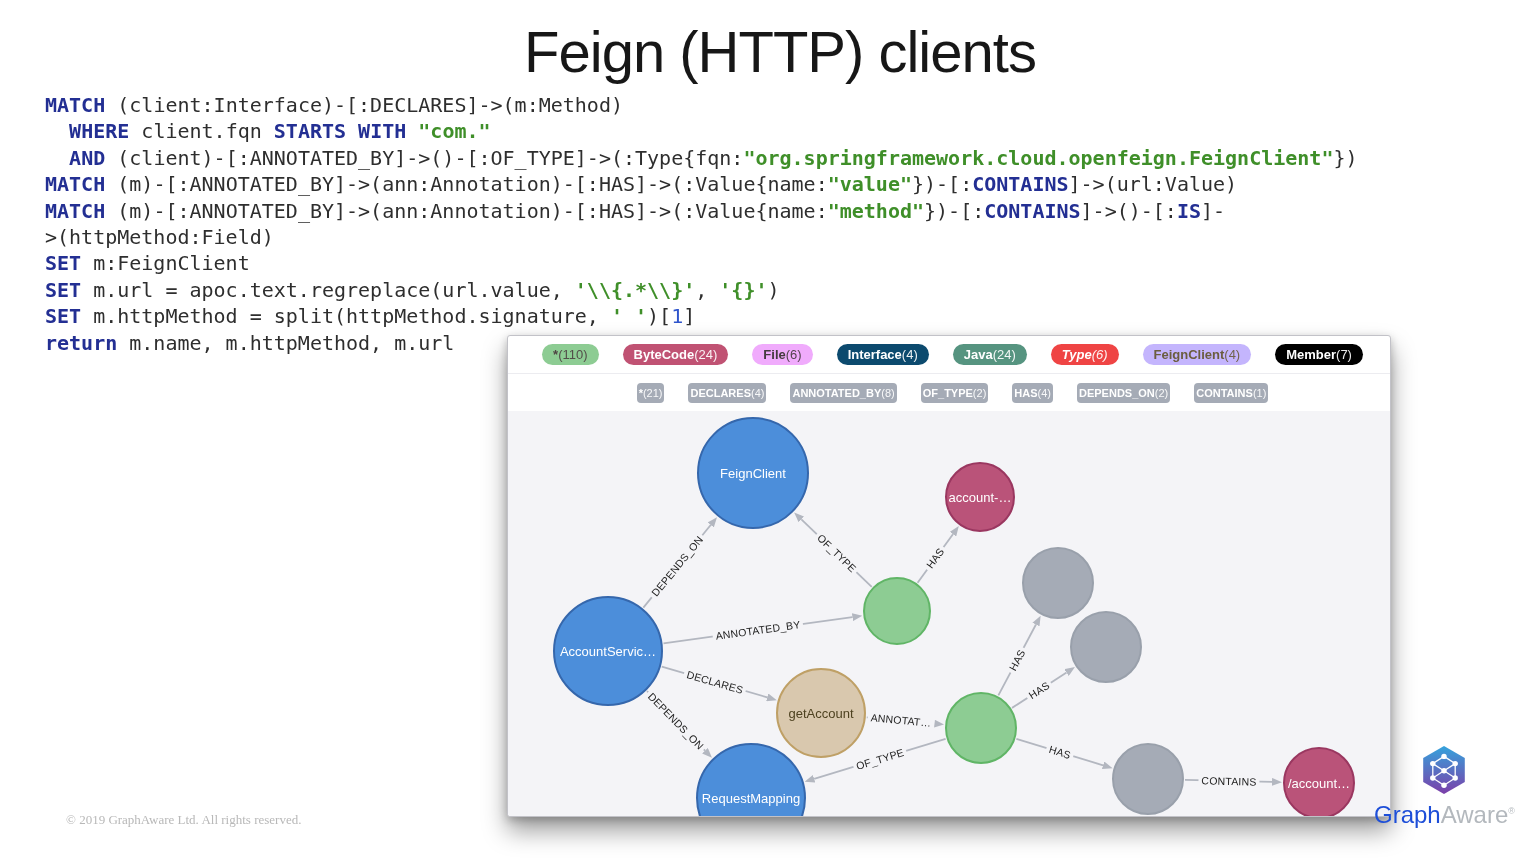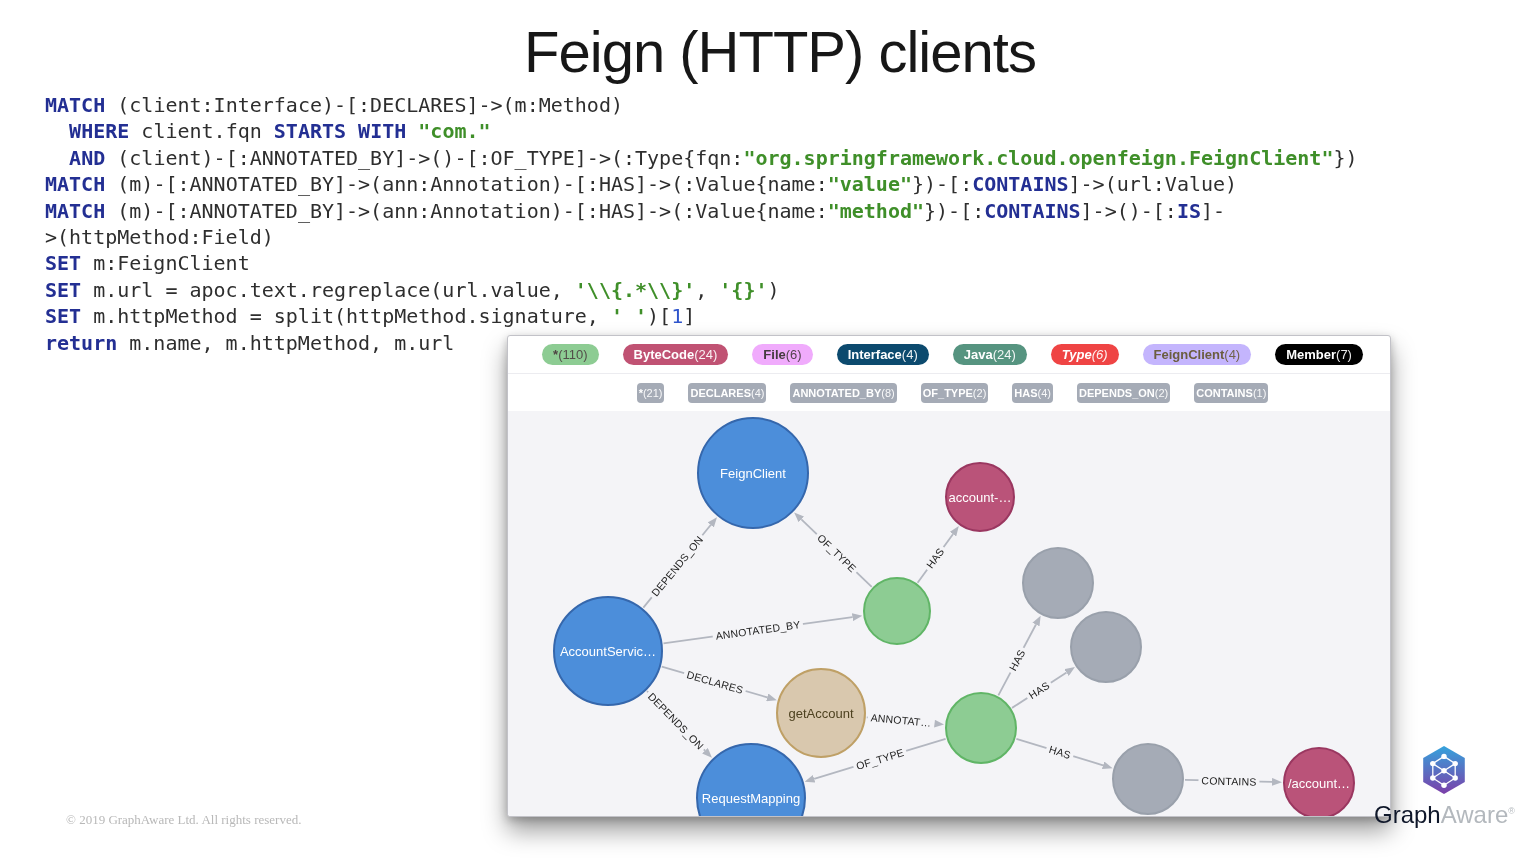--- a/index.html
+++ b/index.html
@@ -44,21 +44,21 @@
   }
   .graph svg{position:absolute;left:0;top:0;}
   .edge-label{
     position:absolute;font-size:10.5px;color:#222;background:#f4f4f7;
     padding:0 3px;white-space:nowrap;letter-spacing:.2px;
   }
   .node-caption{font-size:13px;font-family:"Liberation Sans",sans-serif;}
   .copyright{position:absolute;left:66px;top:812px;font-size:13px;color:#b8b8b8;font-family:Liberation Serif, serif;}
   .logo{position:absolute;left:1374px;top:744px;width:140px;text-align:center;}
   .logo-text{font-size:24px;margin-top:1px;white-space:nowrap;}
-  .logo-graph{color:#0f172a;}
+  .logo-graph{color:#1d4ed8;}
   .logo-aware{color:#b3b8bd;}
   .logo-reg{font-size:9px;color:#b3b8bd;vertical-align:super;}
 </style>
 </head>
 <body>
 
 <div class="title">Feign (HTTP) clients</div>
 
 <div class="code" id="code"><div><span class="tok-kw">MATCH</span><span class="tok-pl"> (client:Interface)-[:DECLARES]-&gt;(m:Method)</span></div><div><span class="tok-pl">  </span><span class="tok-kw">WHERE</span><span class="tok-pl"> client.fqn </span><span class="tok-kw">STARTS WITH</span><span class="tok-pl"> </span><span class="tok-str">"com."</span></div><div><span class="tok-pl">  </span><span class="tok-kw">AND</span><span class="tok-pl"> (client)-[:ANNOTATED_BY]-&gt;()-[:OF_TYPE]-&gt;(:Type{fqn:</span><span class="tok-str">"org.springframework.cloud.openfeign.FeignClient"</span><span class="tok-pl">})</span></div><div><span class="tok-kw">MATCH</span><span class="tok-pl"> (m)-[:ANNOTATED_BY]-&gt;(ann:Annotation)-[:HAS]-&gt;(:Value{name:</span><span class="tok-str">"value"</span><span class="tok-pl">})-[:</span><span class="tok-kw">CONTAINS</span><span class="tok-pl">]-&gt;(url:Value)</span></div><div><span class="tok-kw">MATCH</span><span class="tok-pl"> (m)-[:ANNOTATED_BY]-&gt;(ann:Annotation)-[:HAS]-&gt;(:Value{name:</span><span class="tok-str">"method"</span><span class="tok-pl">})-[:</span><span class="tok-kw">CONTAINS</span><span class="tok-pl">]-&gt;()-[:</span><span class="tok-kw">IS</span><span class="tok-pl">]-</span></div><div><span class="tok-pl">&gt;(httpMethod:Field)</span></div><div><span class="tok-kw">SET</span><span class="tok-pl"> m:FeignClient</span></div><div><span class="tok-kw">SET</span><span class="tok-pl"> m.url = apoc.text.regreplace(url.value, </span><span class="tok-str">'\\{.*\\}'</span><span class="tok-pl">, </span><span class="tok-str">'{}'</span><span class="tok-pl">)</span></div><div><span class="tok-kw">SET</span><span class="tok-pl"> m.httpMethod = split(httpMethod.signature, </span><span class="tok-str">' '</span><span class="tok-pl">)[</span><span class="tok-num">1</span><span class="tok-pl">]</span></div><div><span class="tok-kw">return</span><span class="tok-pl"> m.name, m.httpMethod, m.url</span></div></div>
 

